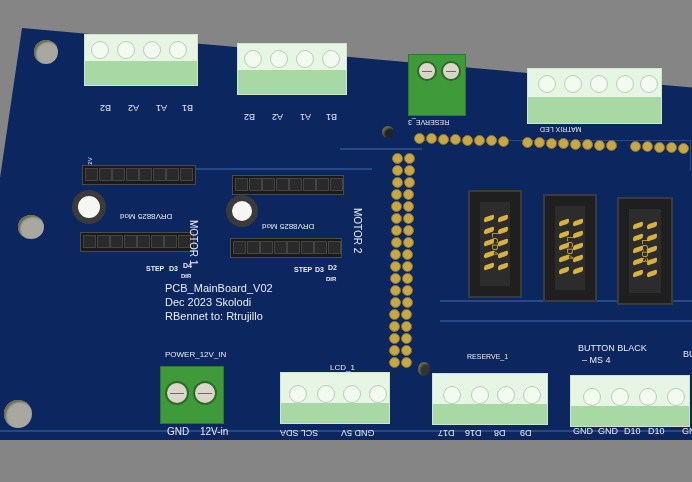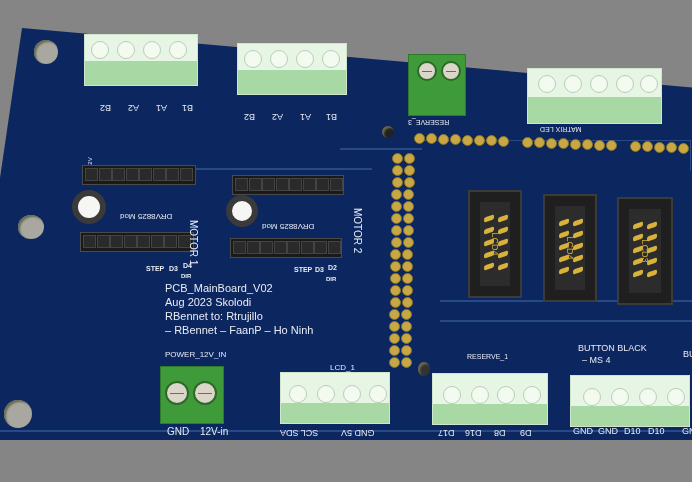--- a/index.html
+++ b/index.html
@@ -242,23 +242,22 @@
       <div class="gpin" style="left: 28px; top: 36px;"></div>
       <div class="gpin" style="left: 14px; top: 48px;"></div>
       <div class="gpin" style="left: 28px; top: 48px;"></div>
       <div class="gpin" style="left: 14px; top: 60px;"></div>
       <div class="gpin" style="left: 28px; top: 60px;"></div>
       <div class="gpin" style="left: 14px; top: 72px;"></div>
       <div class="gpin" style="left: 28px; top: 72px;"></div>
     </div>
 
   <div class="silk" style="left:165px;top:283px;font-size:11px;">PCB_MainBoard_V02</div>
-  <div class="silk" style="left:165px;top:297px;font-size:11px;">Aug 2023  Skolodi</div>
+  <div class="silk" style="left:165px;top:297px;font-size:11px;">Dec 2023  Skolodi</div>
   <div class="silk" style="left:165px;top:311px;font-size:11px;">RBennet to: Rtrujillo</div>
-  <div class="silk" style="left:165px;top:325px;font-size:11px;">– RBennet – FaanP – Ho Ninh</div>
 
   <div class="silk" style="left:165px;top:351px;font-size:8px;">POWER_12V_IN</div>
   <div class="gterm" style="left:160px;top:366px;width:62px;height:56px;">
     <div class="screw" style="left:4px;top:14px;width:20px;height:20px;"></div>
     <div class="screw" style="left:32px;top:14px;width:20px;height:20px;"></div>
   </div>
   <div class="silk" style="left:167px;top:427px;font-size:10px;">GND</div>
   <div class="silk" style="left:200px;top:427px;font-size:10px;">12V-in</div>
 
   <div class="silk" style="left:330px;top:364px;font-size:8px;">LCD_1</div>

